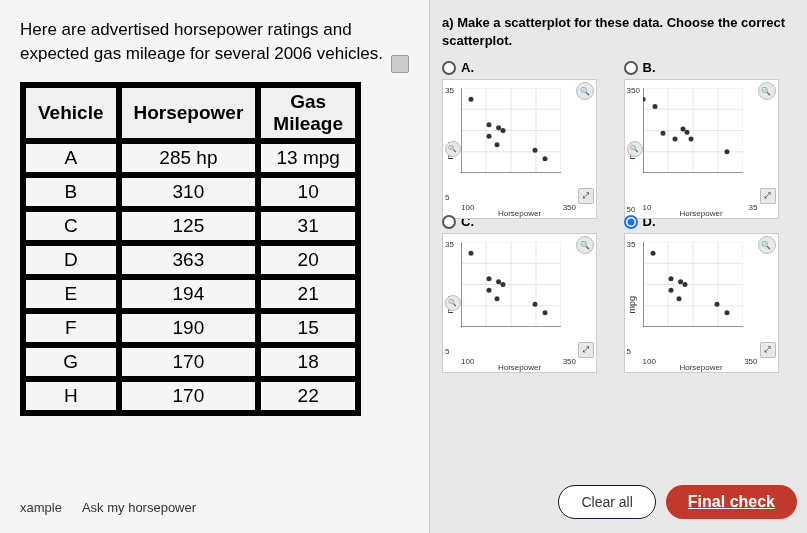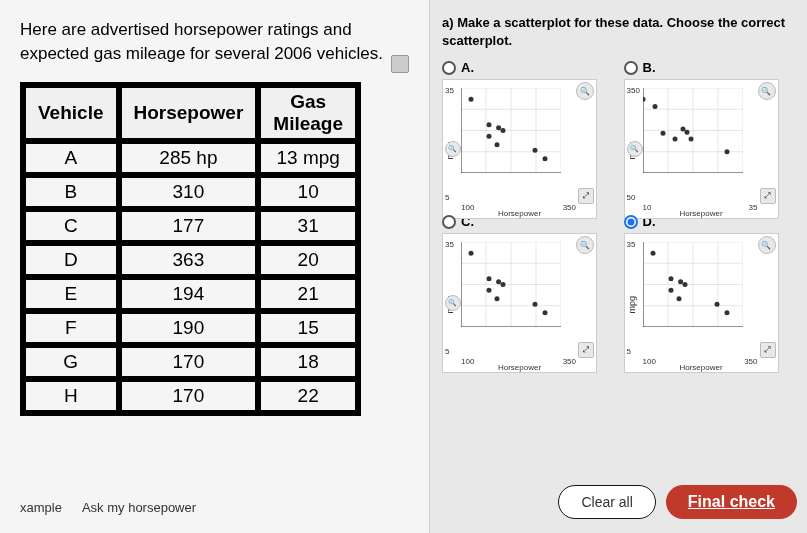--- a/index.html
+++ b/index.html
@@ -241,21 +241,21 @@
           <td>285 hp</td>
           <td>13 mpg</td>
         </tr>
         <tr>
           <td>B</td>
           <td>310</td>
           <td>10</td>
         </tr>
         <tr>
           <td>C</td>
-          <td>177</td>
+          <td>125</td>
           <td>31</td>
         </tr>
         <tr>
           <td>D</td>
           <td>363</td>
           <td>20</td>
         </tr>
         <tr>
           <td>E</td>
           <td>194</td>
@@ -354,21 +354,21 @@
                 <circle cx="12" cy="18.41666666666667" r="2.5" fill="#333"></circle>
                 <circle cx="0" cy="11.333333333333329" r="2.5" fill="#333"></circle>
                 <circle cx="84" cy="63.75" r="2.5" fill="#333"></circle>
                 <circle cx="40" cy="41.08333333333333" r="2.5" fill="#333"></circle>
                 <circle cx="44" cy="44.2" r="2.5" fill="#333"></circle>
                 <circle cx="20" cy="45.333333333333336" r="2.5" fill="#333"></circle>
                 <circle cx="32" cy="51" r="2.5" fill="#333"></circle>
                 <circle cx="48" cy="51" r="2.5" fill="#333"></circle>
               </svg></div>
             <div style="position: absolute; top: 6px; left: 2px; font-size: 8px; color: rgb(51, 51, 51);">350</div>
-            <div style="position: absolute; bottom: 16px; left: 2px; font-size: 8px; color: rgb(51, 51, 51);">50</div>
+            <div style="position: absolute; bottom: 4px; left: 2px; font-size: 8px; color: rgb(51, 51, 51);">50</div>
             <div style="position: absolute; bottom: 6px; left: 18px; font-size: 8px; color: rgb(51, 51, 51);">10</div>
             <div style="position: absolute; bottom: 6px; right: 20px; font-size: 8px; color: rgb(51, 51, 51);">35</div>
             <div style="position: absolute; bottom: 0px; left: 50%; transform: translateX(-50%); font-size: 8px; color: rgb(51, 51, 51); text-align: center; white-space: nowrap;">Horsepower</div>
             <div class="search-icon-btn" style="font-size: 8px;">🔍</div>
             <div class="expand-icon-btn" style="font-size: 8px;">⤢</div>
             <div style="position: absolute; left: 2px; top: 50%; transform: translateY(-50%); width: 16px; height: 16px; background: rgb(232, 232, 232); border: 1px solid rgb(187, 187, 187); border-radius: 50%; display: flex; align-items: center; justify-content: center; font-size: 7px; cursor: pointer; z-index: 5;">🔍</div>
           </div>
         </div>
       </div>
       <div class="option">

